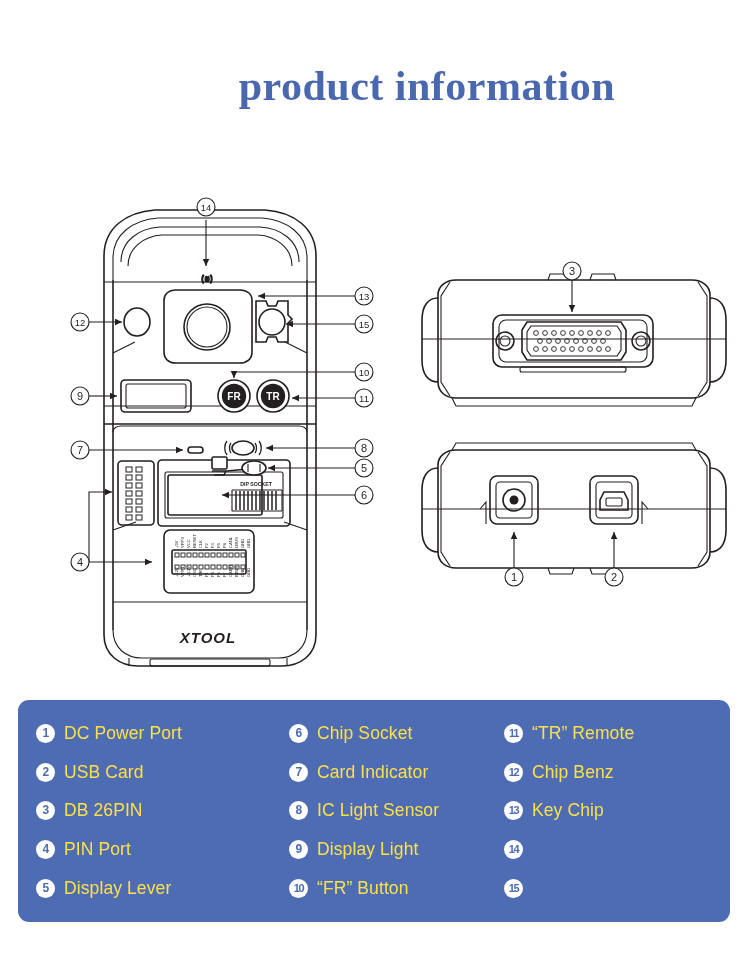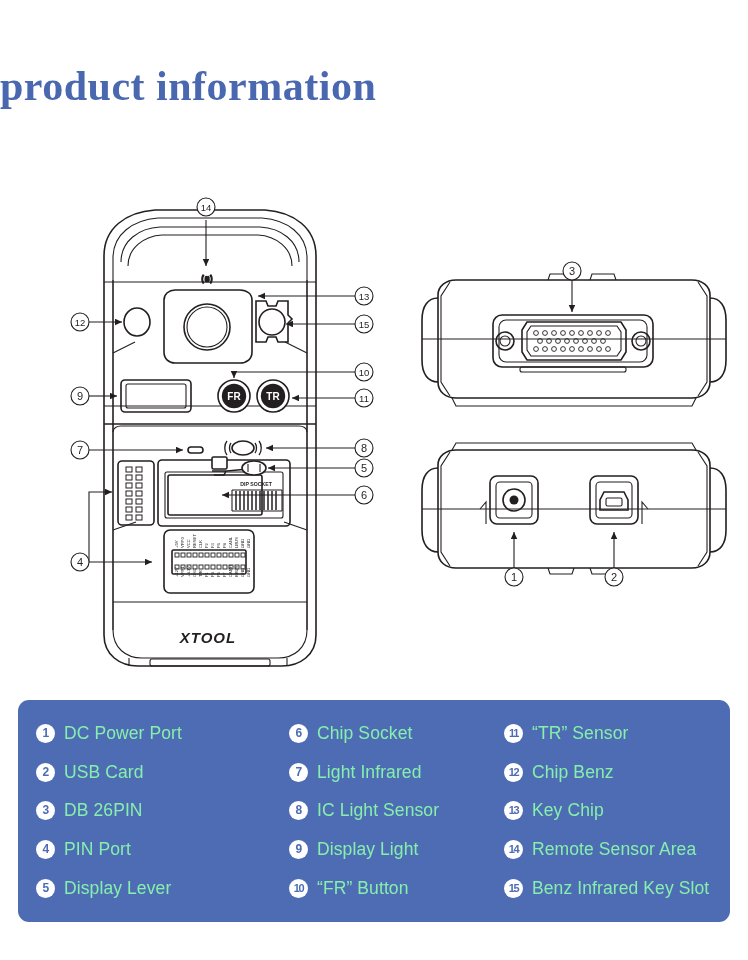--- a/index.html
+++ b/index.html
@@ -14,21 +14,21 @@
   #page {
     position: absolute; left: 0; top: 0;
     width: 748px; height: 960px;
     background: #ffffff;
   }
   
   .title {
     position: absolute;
     left: 0; top: 62px;
     width: 615px;
-    text-align: left;
+    text-align: right;
     font-family: "Liberation Serif", serif;
     font-weight: bold;
     font-size: 42px;
     letter-spacing: 0.5px;
     color: #4a68b0;
     white-space: nowrap;
   }
   
   #diagram {
     position: absolute;
@@ -65,21 +65,21 @@
     color: #4d6cb4;
     font-size: 12px;
     font-weight: bold;
     line-height: 19px;
     text-align: center;
     letter-spacing: -0.6px;
     font-family: "Liberation Sans", sans-serif;
   }
   .badge.wide { letter-spacing: -1.3px; font-size: 11px; }
   .legend-label {
-    color: #86efac;
+    color: #fde047;
     font-size: 17.5px;
     font-family: "Liberation Sans", sans-serif;
     letter-spacing: 0.1px;
   }
 </style>
 </head>
 <body>
 
 <div id="page">
 
@@ -481,30 +481,30 @@
       <div class="legend-item">
         <span class="badge">1</span>
         <span class="legend-label">DC Power Port</span>
       </div>
       <div class="legend-item">
         <span class="badge">6</span>
         <span class="legend-label">Chip Socket</span>
       </div>
       <div class="legend-item">
         <span class="badge wide">11</span>
-        <span class="legend-label">“TR” Sensor</span>
+        <span class="legend-label">“TR” Remote</span>
       </div>
 
       <div class="legend-item">
         <span class="badge">2</span>
         <span class="legend-label">USB Card</span>
       </div>
       <div class="legend-item">
         <span class="badge">7</span>
-        <span class="legend-label">Light Infrared</span>
+        <span class="legend-label">Card Indicator</span>
       </div>
       <div class="legend-item">
         <span class="badge wide">12</span>
         <span class="legend-label">Chip Benz</span>
       </div>
 
       <div class="legend-item">
         <span class="badge">3</span>
         <span class="legend-label">DB  26PIN</span>
       </div>
@@ -520,31 +520,29 @@
       <div class="legend-item">
         <span class="badge">4</span>
         <span class="legend-label">PIN Port</span>
       </div>
       <div class="legend-item">
         <span class="badge">9</span>
         <span class="legend-label">Display Light</span>
       </div>
       <div class="legend-item">
         <span class="badge wide">14</span>
-        <span class="legend-label">Remote Sensor Area</span>
       </div>
 
       <div class="legend-item">
         <span class="badge">5</span>
         <span class="legend-label">Display Lever</span>
       </div>
       <div class="legend-item">
         <span class="badge wide">10</span>
         <span class="legend-label">“FR” Button</span>
       </div>
       <div class="legend-item">
         <span class="badge wide">15</span>
-        <span class="legend-label">Benz Infrared Key Slot</span>
       </div>
     </div>
   </div>
 
 </div>
 
 </body></html>

